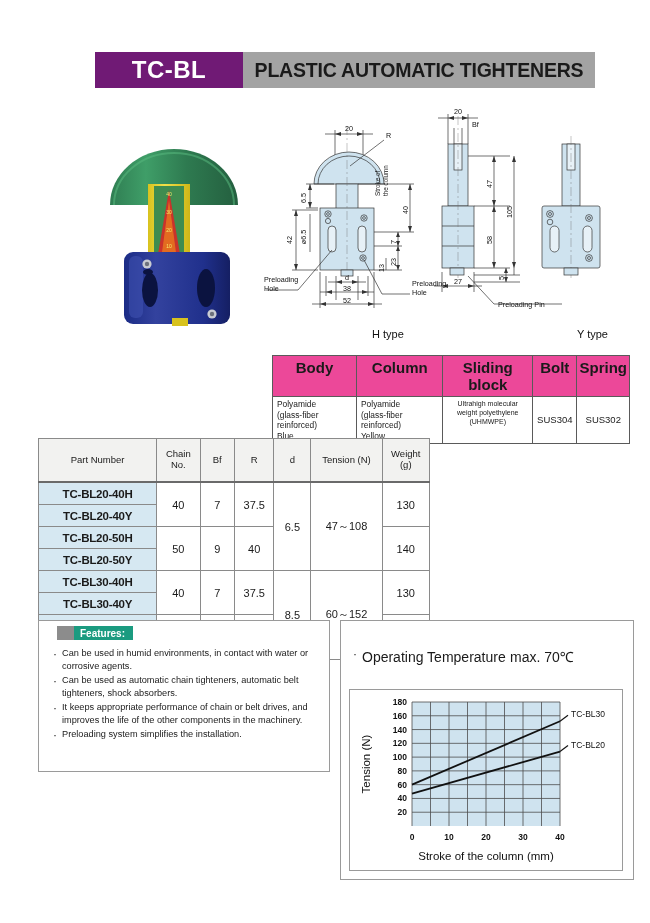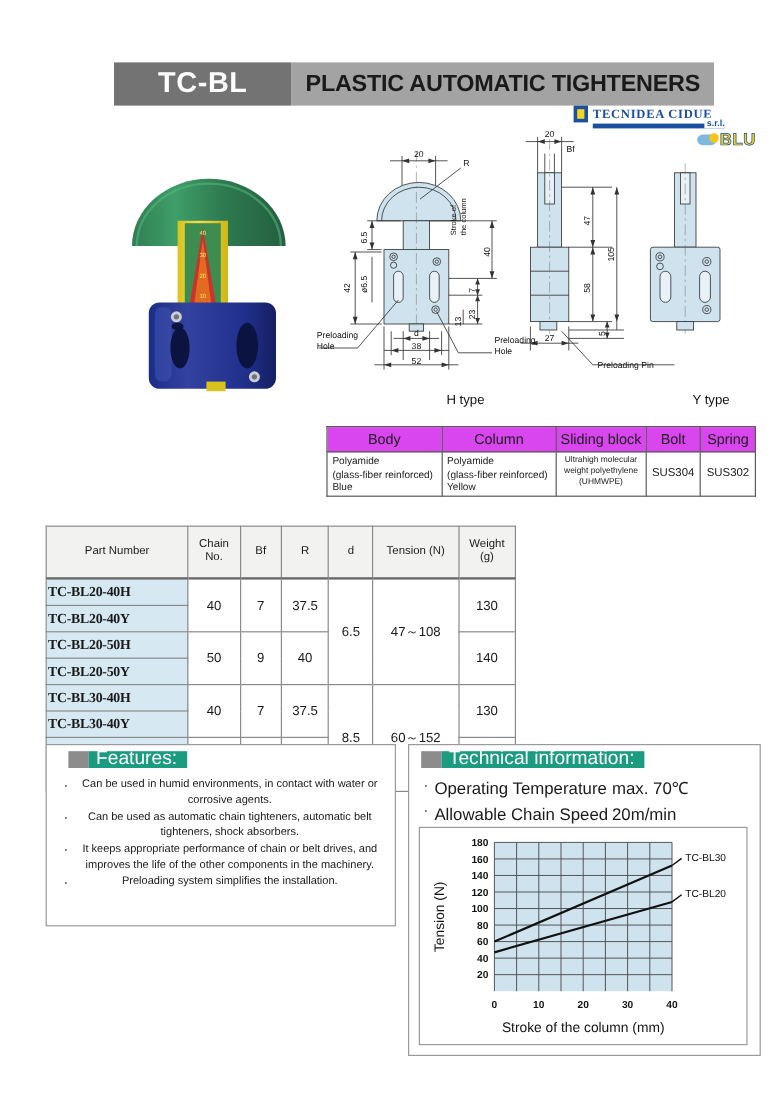--- a/index.html
+++ b/index.html
@@ -5,21 +5,21 @@
   html,body{margin:0;padding:0;}
   body{
     width:650px;height:923px;background:#ffffff;
     font-family:"Liberation Sans", sans-serif;
     color:#1a1a1a;position:relative;overflow:hidden;
   }
   .page{position:absolute;inset:0;}
 
   
   .header{position:absolute;left:95px;top:52px;width:500px;height:36px;display:flex;}
-  .hdr-code{width:148px;background:#737373;display:flex;align-items:center;justify-content:center;}
+  .hdr-code{width:148px;background:#701a75;display:flex;align-items:center;justify-content:center;}
   .hdr-code span{color:#fff;font-size:24px;font-weight:bold;letter-spacing:.5px;}
   .hdr-title{flex:1;background:#a3a3a3;display:flex;align-items:center;justify-content:center;}
   .hdr-title span{color:#1a1a1a;font-size:19.5px;font-weight:bold;letter-spacing:-.2px;}
 
   
   .logo{position:absolute;left:478px;top:88px;width:152px;height:34px;}
   .logo-row1{display:flex;align-items:center;gap:4px;}
   .logo-mark{width:12px;height:14px;background:#1b4fa0;position:relative;flex:none;}
   .logo-mark::after{content:"";position:absolute;left:3px;top:3px;width:6px;height:8px;background:#f2d61e;}
   .logo-name{font-family:"Liberation Serif",serif;font-weight:bold;font-size:10.5px;color:#1b4fa0;letter-spacing:.6px;}
@@ -38,46 +38,46 @@
   .dtxt{font-size:7.2px;fill:#111;font-family:"Liberation Sans",sans-serif;}
   .dtxt-s{font-size:6.3px;fill:#111;font-family:"Liberation Sans",sans-serif;}
   .dtype{position:absolute;font-size:11px;color:#111;}
   .dtype.h{left:110px;top:228px;}
   .dtype.y{left:315px;top:228px;}
 
   
   .mat-tbl{position:absolute;left:272px;top:355px;width:358px;border-collapse:collapse;
            background:#fff;font-size:9px;}
   .mat-tbl th,.mat-tbl td{border:1px solid #5a5a5a;padding:2px 4px;vertical-align:top;}
-  .mat-tbl th{background:#d946ef;text-align:center;font-weight:normal;font-size:12px;padding:3px 2px;}
+  .mat-tbl th{background:#ec4899;text-align:center;font-weight:bold;font-size:15px;padding:3px 2px;}
   .mat-tbl td{line-height:1.25;font-size:8.4px;}
   .mat-tbl td.sm{font-size:7px;text-align:center;line-height:1.3;}
   .mat-tbl td.ctr{text-align:center;vertical-align:middle;font-size:9.5px;}
 
   
   .parts{position:absolute;left:38px;top:438px;width:392px;border-collapse:collapse;background:#fff;}
   .parts th,.parts td{border:1px solid #8a8a8a;text-align:center;}
   .parts thead th{background:#F2F2F0;font-weight:normal;font-size:9.5px;line-height:1.15;padding:4px 1px;height:34px;}
   .parts td{font-size:11px;height:19px;}
-  .parts td.pn{background:#D6E8F2;font-weight:bold;font-size:11.5px;text-align:left;letter-spacing:-.2px;font-family:Liberation Serif, serif;}
+  .parts td.pn{background:#D6E8F2;font-weight:bold;font-size:11.5px;text-align:center;letter-spacing:-.2px;}
   .parts .topline{border-top:2px solid #6a6a6a;}
   .parts .botline{border-bottom:2px solid #6a6a6a;}
 
   
   .panel{position:absolute;border:1px solid #9a9a9a;background:#fff;}
   .panel-feat{left:38px;top:620px;width:290px;height:150px;}
   .panel-tech{left:340px;top:620px;width:292px;height:258px;}
   .sec-head{position:absolute;top:5px;height:14px;display:flex;align-items:stretch;}
   .sec-head .sq{width:17px;background:#8C8C8C;}
   .sec-head .bar{background:#1B9B80;display:flex;align-items:center;padding:0 8px 0 6px;}
-  .sec-head .bar span{color:#fff;font-size:16px;font-weight:normal;}
+  .sec-head .bar span{color:#fff;font-size:10px;font-weight:bold;}
   .feat-head{left:18px;width:252px;}
   .tech-head{left:10px;width:262px;}
 
-  .bullets{position:absolute;left:12px;top:26px;right:8px;margin:0;padding:0;list-style:none;text-align:center;}
+  .bullets{position:absolute;left:12px;top:26px;right:8px;margin:0;padding:0;list-style:none;}
   .bullets li{position:relative;padding-left:11px;font-size:9.2px;line-height:1.42;margin-bottom:1px;color:#1a1a1a;}
   .bullets li::before{content:"·";position:absolute;left:2px;top:-1px;font-size:12px;}
   .tech-list{position:absolute;left:10px;top:26px;right:8px;margin:0;padding:0;list-style:none;}
   .tech-list li{position:relative;padding-left:11px;font-size:14px;line-height:1.5;}
   .tech-list li::before{content:"·";position:absolute;left:2px;top:-2px;font-size:12px;}
   .tech-list .lbl{display:inline-block;min-width:148px;}
 
   
   .chartbox{position:absolute;left:8px;top:68px;width:272px;height:180px;border:1px solid #9a9a9a;}
   .chart-svg{position:absolute;left:0;top:0;}
@@ -92,33 +92,20 @@
 
   <div class="header">
     <div class="hdr-code">
       <span>TC-BL</span>
     </div>
     <div class="hdr-title">
       <span>PLASTIC AUTOMATIC TIGHTENERS</span>
     </div>
   </div>
 
-  <div class="logo">
-    <div class="logo-row1">
-      <span class="logo-mark"></span>
-      <span class="logo-name">TECNIDEA CIDUE</span>
-    </div>
-    <div class="logo-bar">
-      <span class="logo-srl">s.r.l.</span>
-    </div>
-    <div class="logo-row2">
-      <span class="logo-cloud"></span>
-      <span class="logo-blu">BLU</span>
-    </div>
-  </div>
 
   <svg class="photo" viewBox="0 0 175 205">
     <defs>
       <linearGradient id="grnG" x1="0" y1="0" x2="1" y2="0">
         <stop offset="0" stop-color="#2f7d52"></stop>
           <stop offset=".28" stop-color="#3f9e68"></stop>
         <stop offset=".6" stop-color="#2e7a50"></stop>
           <stop offset="1" stop-color="#245f3f"></stop>
       </linearGradient>
       <linearGradient id="bluG" x1="0" y1="0" x2="1" y2="0">
@@ -401,32 +388,23 @@
     </div>
     <ul class="bullets">
       <li>Can be used in humid environments, in contact with water or corrosive agents.</li>
       <li>Can be used as automatic chain tighteners, automatic belt tighteners, shock absorbers.</li>
       <li>It keeps appropriate performance of chain or belt drives, and improves the life of the other components in the machinery.</li>
       <li>Preloading system simplifies the installation.</li>
     </ul>
   </div>
 
   <div class="panel panel-tech">
-    <div class="sec-head tech-head">
-      <div class="sq"></div>
-      <div class="bar">
-        <span>Technical information:</span>
-      </div>
-    </div>
     <ul class="tech-list">
       <li>
         <span class="lbl">Operating Temperature</span><span>max. 70℃</span>
-      </li>
-      <li>
-        <span class="lbl">Allowable Chain Speed</span><span>20m/min</span>
       </li>
     </ul>
 
     <div class="chartbox">
       <svg class="chart-svg" width="270" height="178" viewBox="0 0 270 178">
         <rect x="62" y="12" width="148" height="124" fill="#CFE3EF"></rect>
         <g id="grid" stroke="#4d4d4d" stroke-width=".8">
             <line x1="62" x2="210" y1="122.22222222222223" y2="122.22222222222223"></line>
             <line x1="62" x2="210" y1="108.44444444444444" y2="108.44444444444444"></line>
             <line x1="62" x2="210" y1="94.66666666666667" y2="94.66666666666667"></line>

